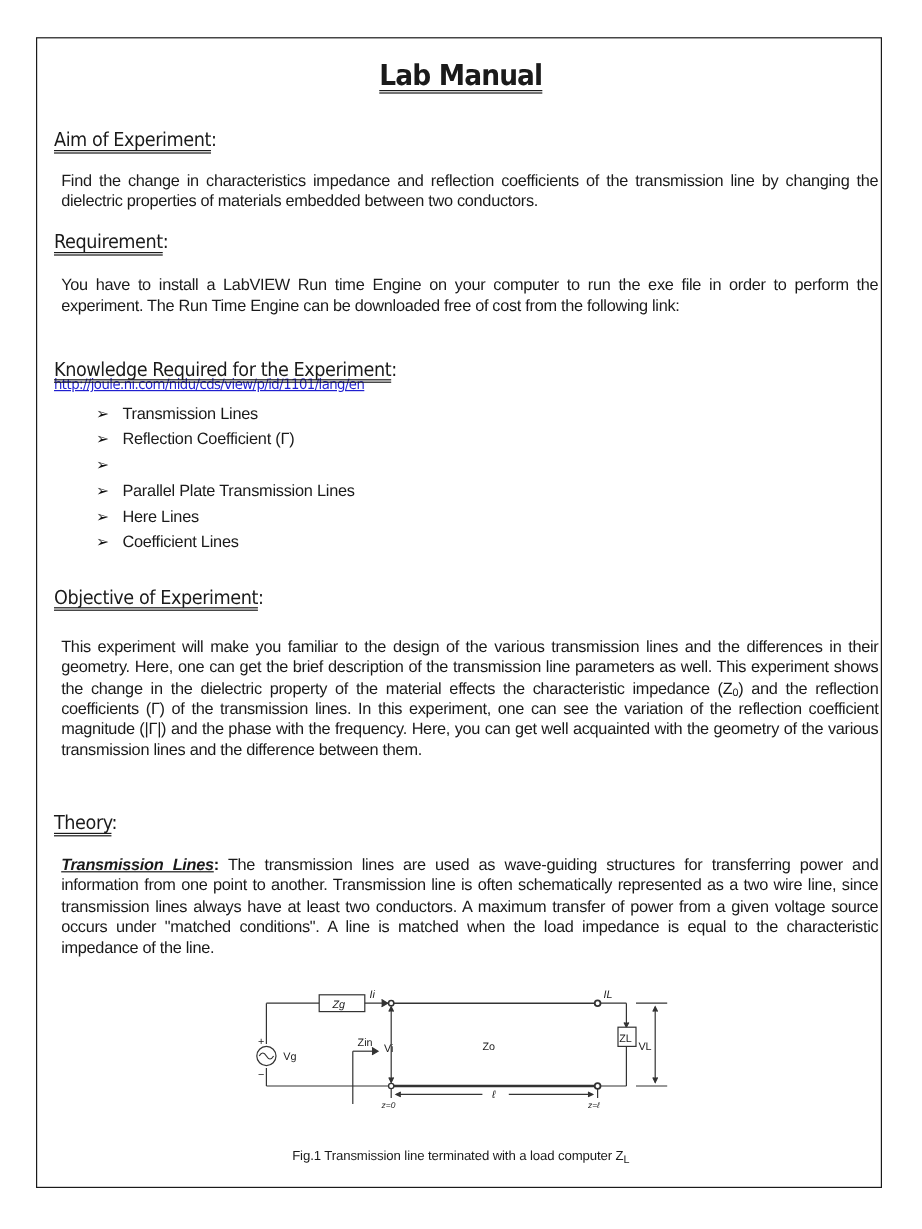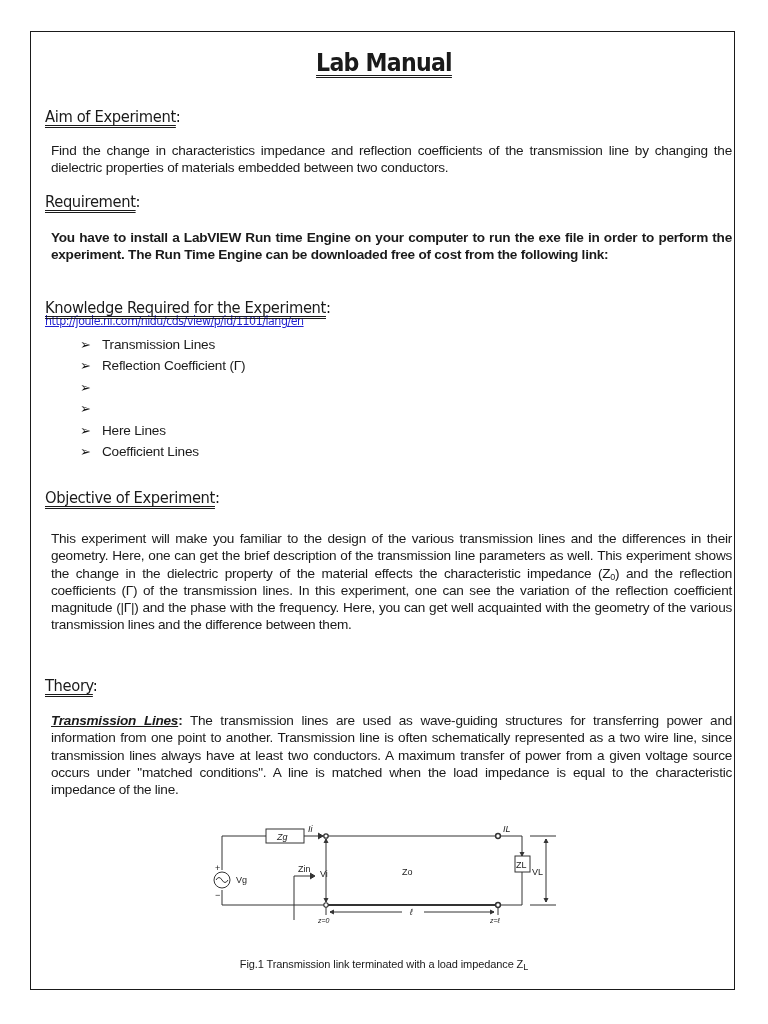--- a/index.html
+++ b/index.html
@@ -136,40 +136,41 @@
 <body>
 
 <div class="page-frame"></div>
 
 <div class="title"><span>Lab Manual</span></div>
 
 <div class="heading" style="top:107px;"><span class="h-text">Aim of Experiment</span><span>:</span></div>
 <p class="para justify-last" style="top:142px;">Find the change in characteristics impedance and reflection coefficients of the transmission line by changing the dielectric properties of materials embedded between two conductors.</p>
 
 <div class="heading" style="top:192px;"><span class="h-text">Requirement</span><span>:</span></div>
-<p class="para" style="top:229px;font-weight:bold;">You have to install a LabVIEW Run time Engine on your computer to run the exe file in order to perform the experiment. The Run Time Engine can be downloaded free of cost from the following link:</p>
+<p class="para" style="top:229px;">You have to install a LabVIEW Run time Engine on your computer to run the exe file in order to perform the experiment. The Run Time Engine can be downloaded free of cost from the following link:</p>
 <div style="position:absolute; left:45px; top:264px;margin-top:47px;">
   <a class="link">http://joule.ni.com/nidu/cds/view/p/id/1101/lang/en</a>
 </div>
 
 <div class="heading" style="top:298px;"><span class="h-text">Knowledge Required for the Experiment</span><span>:</span></div>
 <ul class="bullets">
   <li>
       <span class="arrow">➢</span>
       <span>Transmission Lines</span>
     </li>
   <li>
       <span class="arrow">➢</span>
       <span>Reflection Coefficient (Γ)</span>
     </li>
   <li>
       <span class="arrow">➢</span>
     </li>
   <li>
       <span class="arrow">➢</span>
+      <span>Parallel Plate Transmission Lines</span>
     </li>
   <li>
       <span class="arrow">➢</span>
       <span>Here Lines</span>
     </li>
   <li>
       <span class="arrow">➢</span>
       <span>Coefficient Lines</span>
     </li>
 </ul>
@@ -244,13 +245,13 @@
     <text x="336" y="60">VL</text>
     <text x="40" y="68">Vg</text>
     <text x="19" y="56">+</text>
     <text x="19" y="83">−</text>
     <text x="122" y="108" font-size="7" font-style="italic">z=0</text>
     <text x="294" y="108" font-size="7" font-style="italic">z=ℓ</text>
     <text x="214" y="100" font-style="italic">ℓ</text>
   </g>
 </svg>
 
-<div class="caption"><span>Fig.1 Transmission link terminated with a load impedance Z</span><sub>L</sub></div>
+<div class="caption"><span>Fig.1 Transmission line terminated with a load computer Z</span><sub>L</sub></div>
 
 </body></html>

